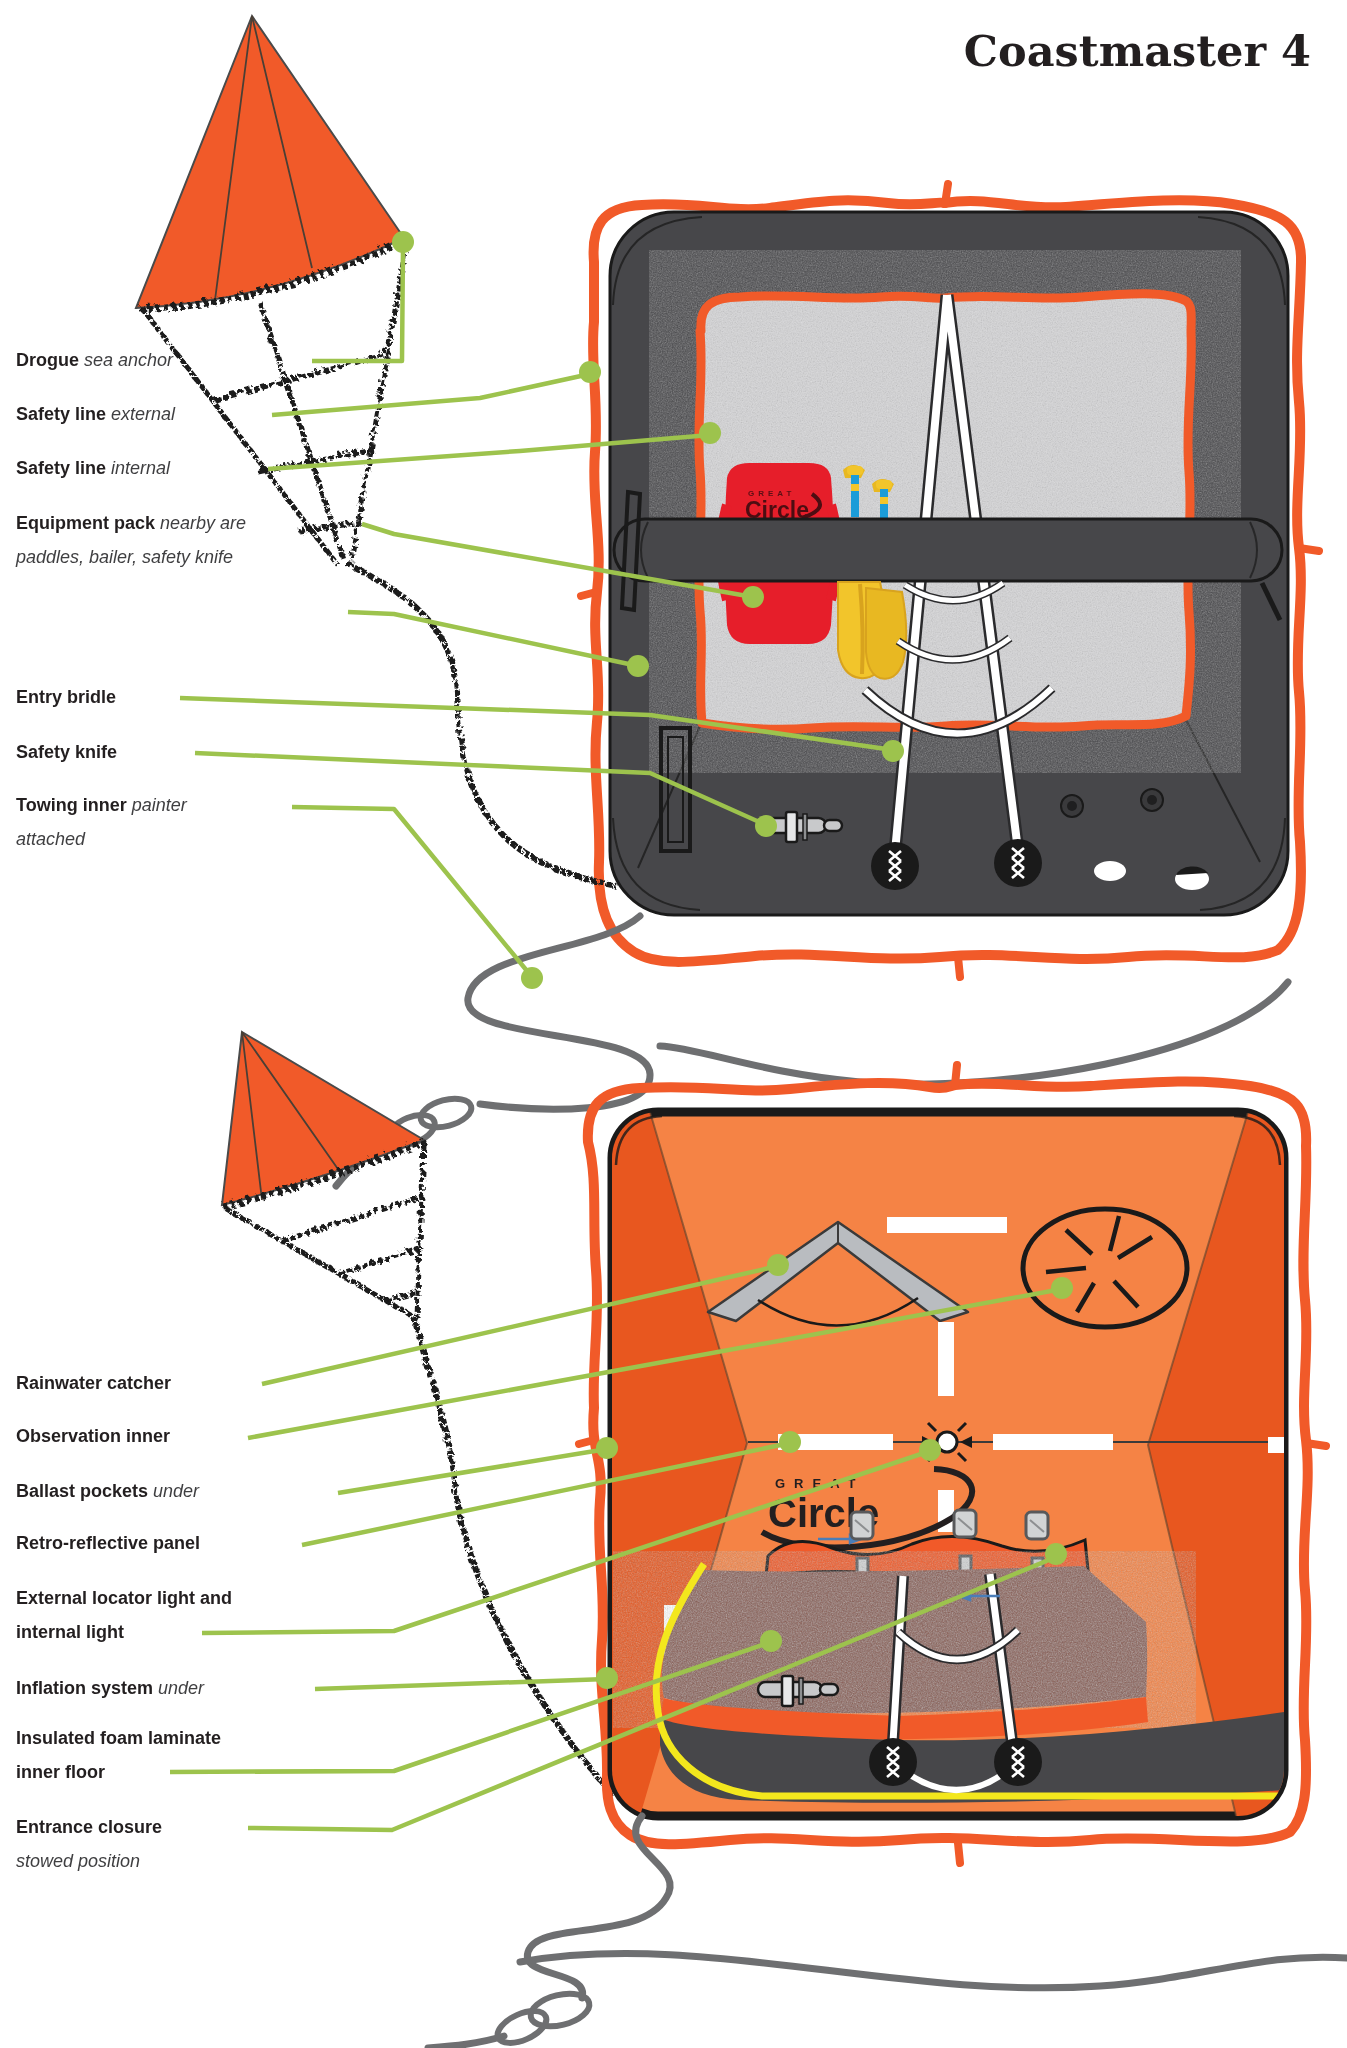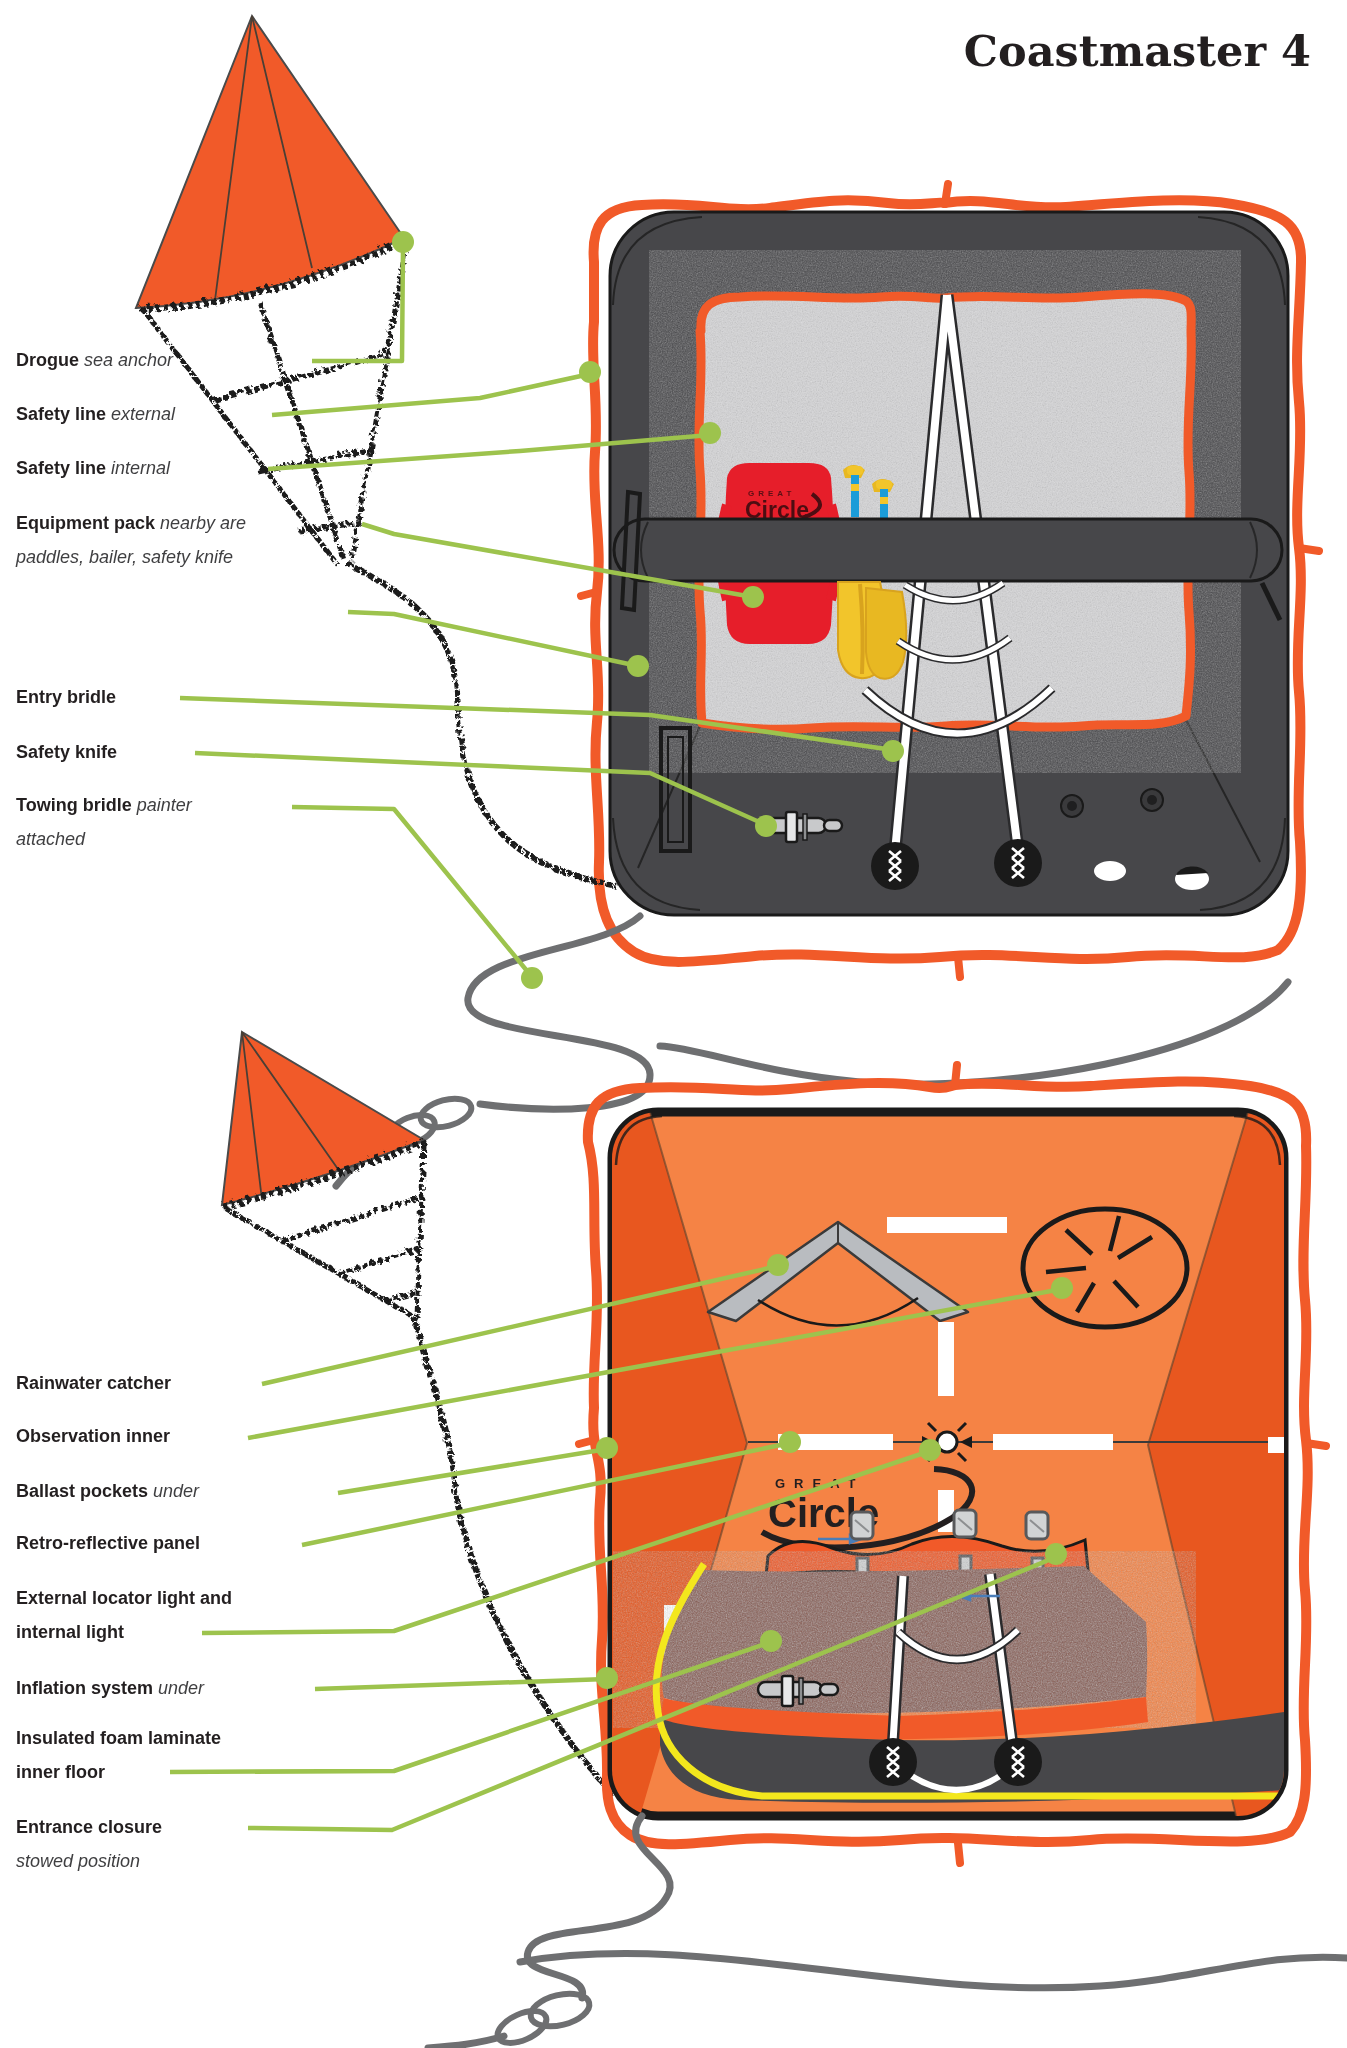--- a/index.html
+++ b/index.html
@@ -316,21 +316,21 @@
     <div>Coastmaster 4</div>
   </div>
 
   <div class="lbl" style="top:343px"><span class="b">Drogue</span> <span class="i">sea anchor</span></div>
   <div class="lbl" style="top:397px"><span class="b">Safety line</span> <span class="i">external</span></div>
   <div class="lbl" style="top:451px"><span class="b">Safety line</span> <span class="i">internal</span></div>
   <div class="lbl" style="top:506px"><span class="b">Equipment pack</span> <span class="i">nearby are
 paddles, bailer, safety knife</span></div>
   <div class="lbl" style="top:680px"><span class="b">Entry bridle</span> <span class="i"></span></div>
   <div class="lbl" style="top:735px"><span class="b">Safety knife</span> <span class="i"></span></div>
-  <div class="lbl" style="top:788px"><span class="b">Towing bridle</span> <span class="i">painter
+  <div class="lbl" style="top:788px"><span class="b">Towing inner</span> <span class="i">painter
 attached</span></div>
   <div class="lbl" style="top:1366px"><span class="b">Rainwater catcher</span> <span class="i"></span></div>
   <div class="lbl" style="top:1419px"><span class="b">Observation inner</span> <span class="i"></span></div>
   <div class="lbl" style="top:1474px"><span class="b">Ballast pockets</span> <span class="i">under</span></div>
   <div class="lbl" style="top:1526px"><span class="b">Retro-reflective panel</span> <span class="i"></span></div>
   <div class="lbl" style="top:1581px"><span class="b">External locator light and
 internal light</span> <span class="i"></span></div>
   <div class="lbl" style="top:1671px"><span class="b">Inflation system</span> <span class="i">under</span></div>
   <div class="lbl" style="top:1810px"><span class="b">Entrance closure</span> <span class="i">
 stowed position</span></div>

